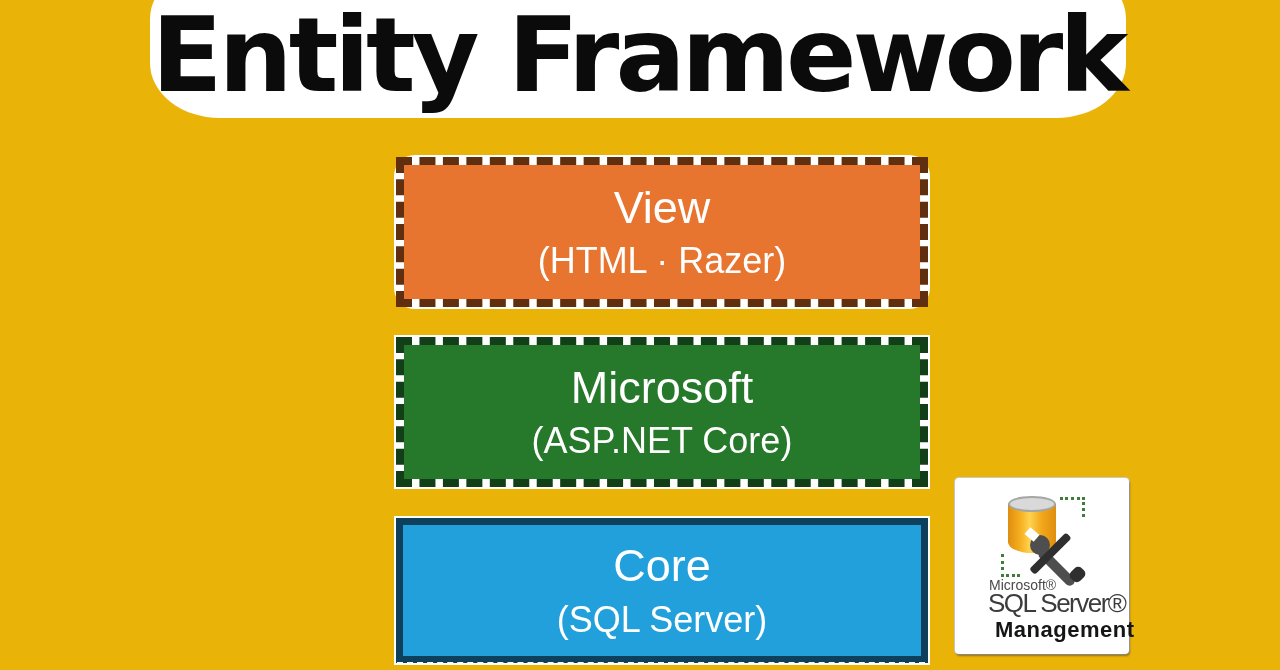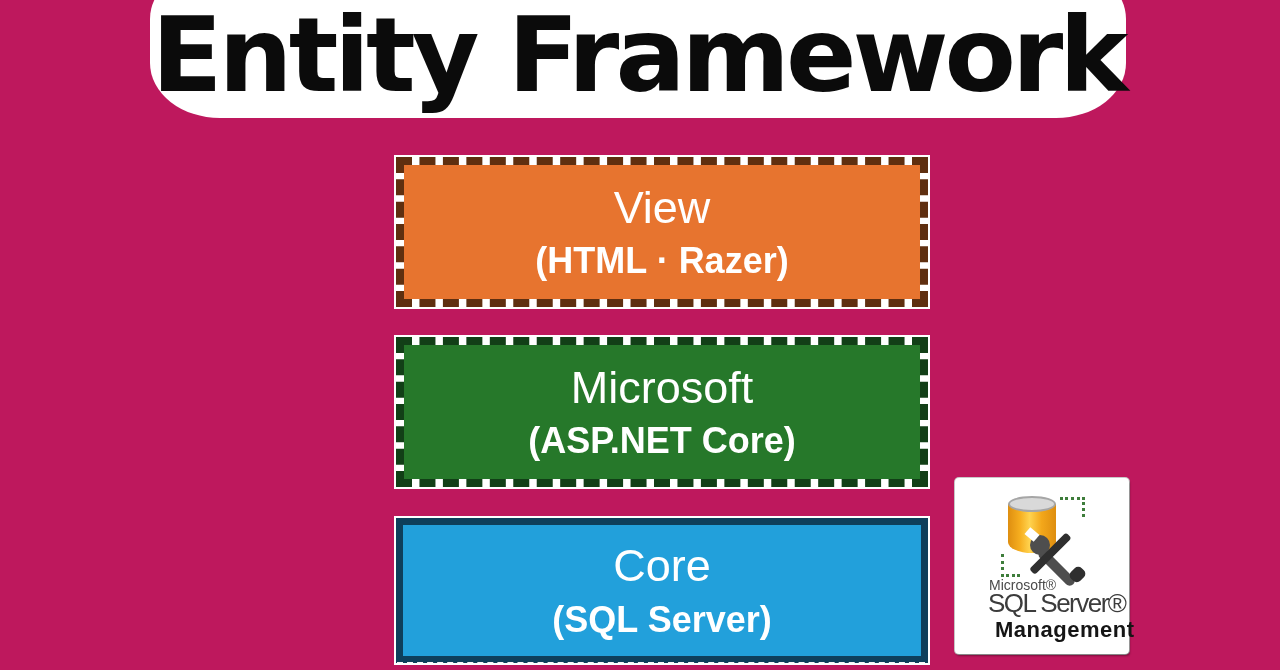--- a/index.html
+++ b/index.html
@@ -22,25 +22,25 @@
   
   .box-wrap{position:absolute;left:394px;width:536px;background:#fff;padding:2px;box-sizing:border-box;}
   .box{
     width:100%;height:100%;box-sizing:border-box;
     background-clip:padding-box;
     display:flex;flex-direction:column;align-items:center;justify-content:center;
     text-align:center;
   }
   .box.dashed{border:8px dashed #000;}
   .box.solid{border:7px solid #000;}
-  #box-view{top:155px;height:154px;}
+  #box-view{top:155px;height:154px;border-radius:21px;}
   #box-controller{top:335px;height:154px;}
   #box-model{top:516px;height:149px;}
   .label{font-size:45px;line-height:1.15;font-weight:400;}
-  .sublabel{font-size:36px;line-height:1.2;margin-top:6px;font-weight:700;}
+  .sublabel{font-size:36px;line-height:1.2;margin-top:6px;font-weight:400;}
   .underline{
     position:absolute;left:397px;top:662px;width:528px;height:0;
     border-top:2px dashed rgba(255,255,255,.95);
   }
 
   
   .logo-card{
     position:absolute;left:955px;top:478px;width:174px;height:176px;
     background:#fff;border-radius:4px;
     box-shadow:1px 2px 2px rgba(0,0,0,.35), 0 0 0 1px #c9c9c9;
@@ -83,21 +83,21 @@
     position:absolute;left:40px;top:44px;width:15px;height:13px;border-radius:5px;
     background:#2F2F2F;transform:rotate(-45deg);
   }
   .ms{position:absolute;left:34px;top:99px;font-size:14px;color:#4A4A4A;letter-spacing:0;}
   .sqls{position:absolute;left:33px;top:110px;font-size:26px;letter-spacing:-1.5px;color:#3C3C3C;white-space:nowrap;}
   .mgmt{position:absolute;left:40px;top:139px;font-size:22px;font-weight:bold;letter-spacing:.5px;color:#151515;white-space:nowrap;}
 </style>
 </head>
 <body>
 
-<div id="stage" style="background-color: #be185d;">
+<div id="stage" style="background-color: #eab308;">
 
   <div class="title-band" style="background-color: rgb(255, 255, 255);"></div>
   <h1 class="title" style="color: rgb(11, 11, 11);">Entity Framework</h1>
 
   <div class="box-wrap" id="box-view">
     <div class="box dashed" style="background-color: rgb(231, 116, 47); border-color: rgb(95, 47, 16);">
       <div class="label" style="color: rgb(255, 255, 255);">View</div>
       <div class="sublabel" style="color: rgb(255, 255, 255);">(HTML · Razer)</div>
     </div>
   </div>

